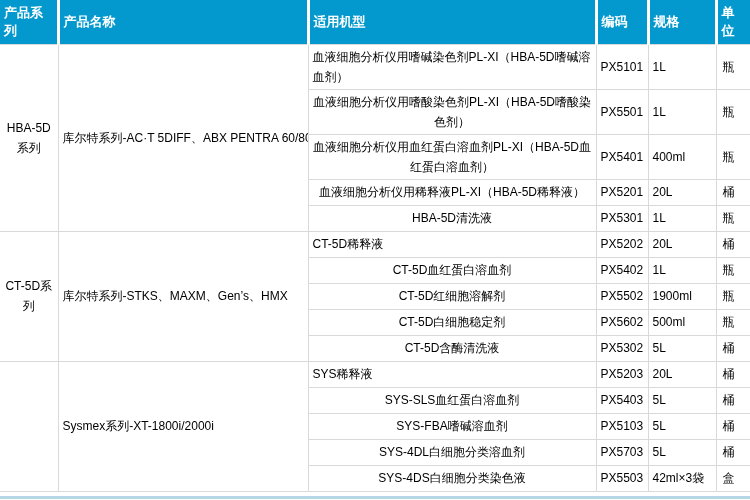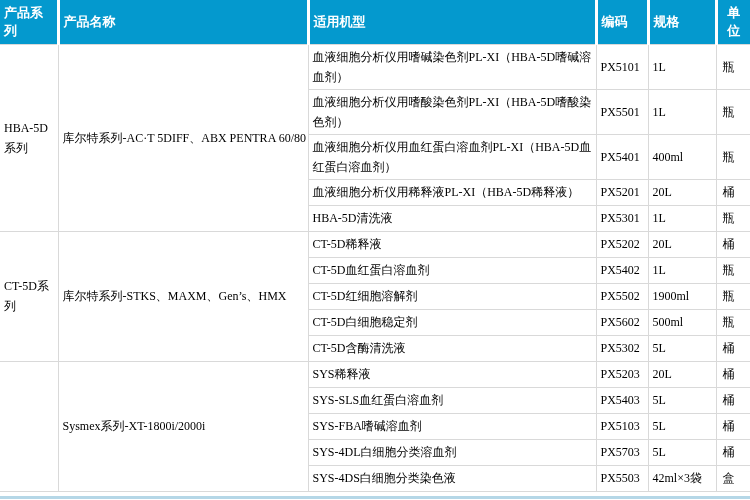--- a/index.html
+++ b/index.html
@@ -2,52 +2,52 @@
 <html><head>
 <meta charset="utf-8">
 <style>
   html, body { margin: 0; padding: 0; background: #fff; }
   .page {
     position: relative;
     width: 750px;
     height: 500px;
     overflow: hidden;
     background: #fff;
-    font-family: Liberation Serif, serif;
+    font-family: Liberation Sans, sans-serif;
   }
   table.product-table {
     border-collapse: collapse;
     table-layout: fixed;
     width: 750px;
   }
   thead th {
     background: #0499CE;
     color: #ffffff;
     font-size: 13px;
     font-weight: bold;
     text-align: left;
     vertical-align: middle;
     height: 44px;
     box-sizing: border-box;
     padding: 0 4px;
     border-right: 3px solid #ffffff;
   }
-  thead th:last-child { border-right: none; text-align: center; }
+  thead th:last-child { border-right: none; }
   tbody td {
     border: 1px solid #d9d9d9;
     background: #ffffff;
     color: #000000;
     font-size: 12px;
     line-height: 20px;
     vertical-align: middle;
     box-sizing: border-box;
     height: 26px;
     padding: 2px 4px;
   }
-  tbody tr td:first-child { border-left: none; }
+  tbody tr td:first-child { border-left: none; text-align: center; }
   tbody tr td:last-child { border-right: none; }
   td.series { word-break: break-all; }
   td.models { white-space: nowrap; overflow: hidden; }
   td.code, td.spec { white-space: nowrap; overflow: hidden; }
   td.unit  { white-space: nowrap; padding-left: 6px; }
   td.name  { }
   .bottom-edge {
     position: absolute;
     left: 0;
     bottom: 1px;

